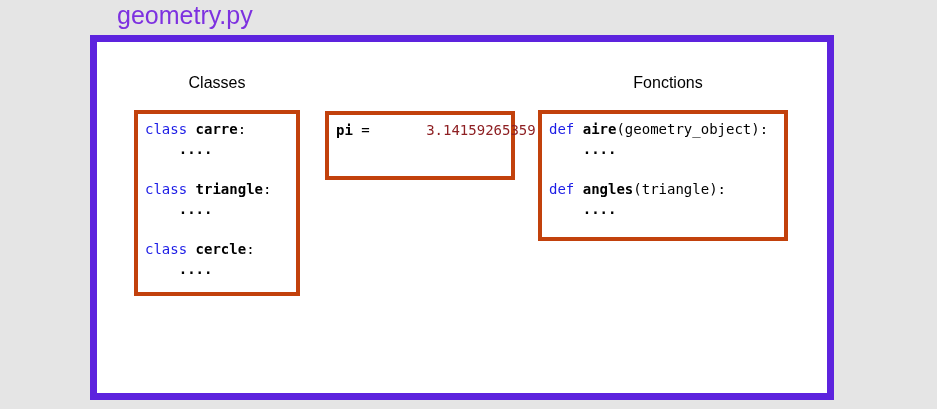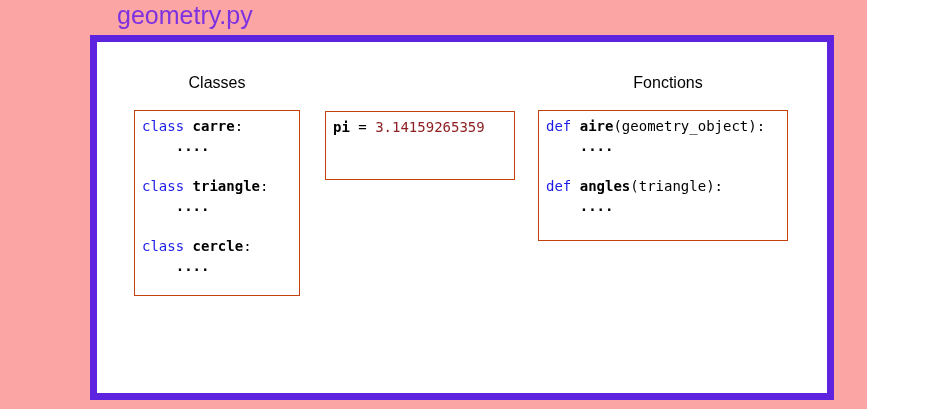--- a/index.html
+++ b/index.html
@@ -1,20 +1,20 @@
 <!DOCTYPE html>
 <html style="--frame: #5d23de; --title: #7d31e0; --keyword: #1c1ce6; --number: #8e2023;"><head>
 <meta charset="utf-8">
 <style>
   html, body { margin: 0; padding: 0; background: #ffffff; }
   .page {
     position: relative;
-    width: 867px;
+    width: 937px;
     height: 409px;
-    background: #fca5a5;
+    background: #e5e5e5;
     overflow: hidden;
     font-family: "Liberation Sans", sans-serif;
   }
   .file-title {
     position: absolute;
     left: 117px;
     top: 1px;
     font-size: 25px;
     color: var(--title, #7d31e0);
   }
@@ -34,37 +34,37 @@
     text-align: center;
     font-size: 16px;
     color: #000000;
   }
   .h-classes   { left: 134px; width: 166px; }
   .h-variables { left: 325px; width: 190px; }
   .h-fonctions { left: 543px; width: 250px; text-align: center; }
   .codebox {
     position: absolute;
     box-sizing: border-box;
-    border: 1px solid #c2410c;
+    border: 4px solid #c2410c;
     background: #ffffff;
     padding: 5px 7px;
     font-family: "DejaVu Sans Mono", monospace;
     font-size: 14px;
     line-height: 20px;
     white-space: pre;
     color: #000000;
   }
   .b-classes   { left: 134px; top: 110px; width: 166px; height: 186px; }
   .b-variables { left: 325px; top: 111px; width: 190px; height: 69px;  }
   .b-fonctions { left: 538px; top: 110px; width: 250px; height: 131px; }
   .code-line { height: 20px; }
   .tok-kw    { color: var(--keyword, #1c1ce6); }
   .tok-name  { color: #000000; font-weight: bold; }
   .tok-plain { color: #000000; }
-  .tok-num   { color: var(--number, #8e2023); }
+  .tok-num   { color: var(--number, #8e2023); margin-left: 48px; }
 </style>
 </head>
 <body>
 
 <div class="page">
 
   <div class="file-title">geometry.py</div>
 
   <div class="frame"></div>
 

